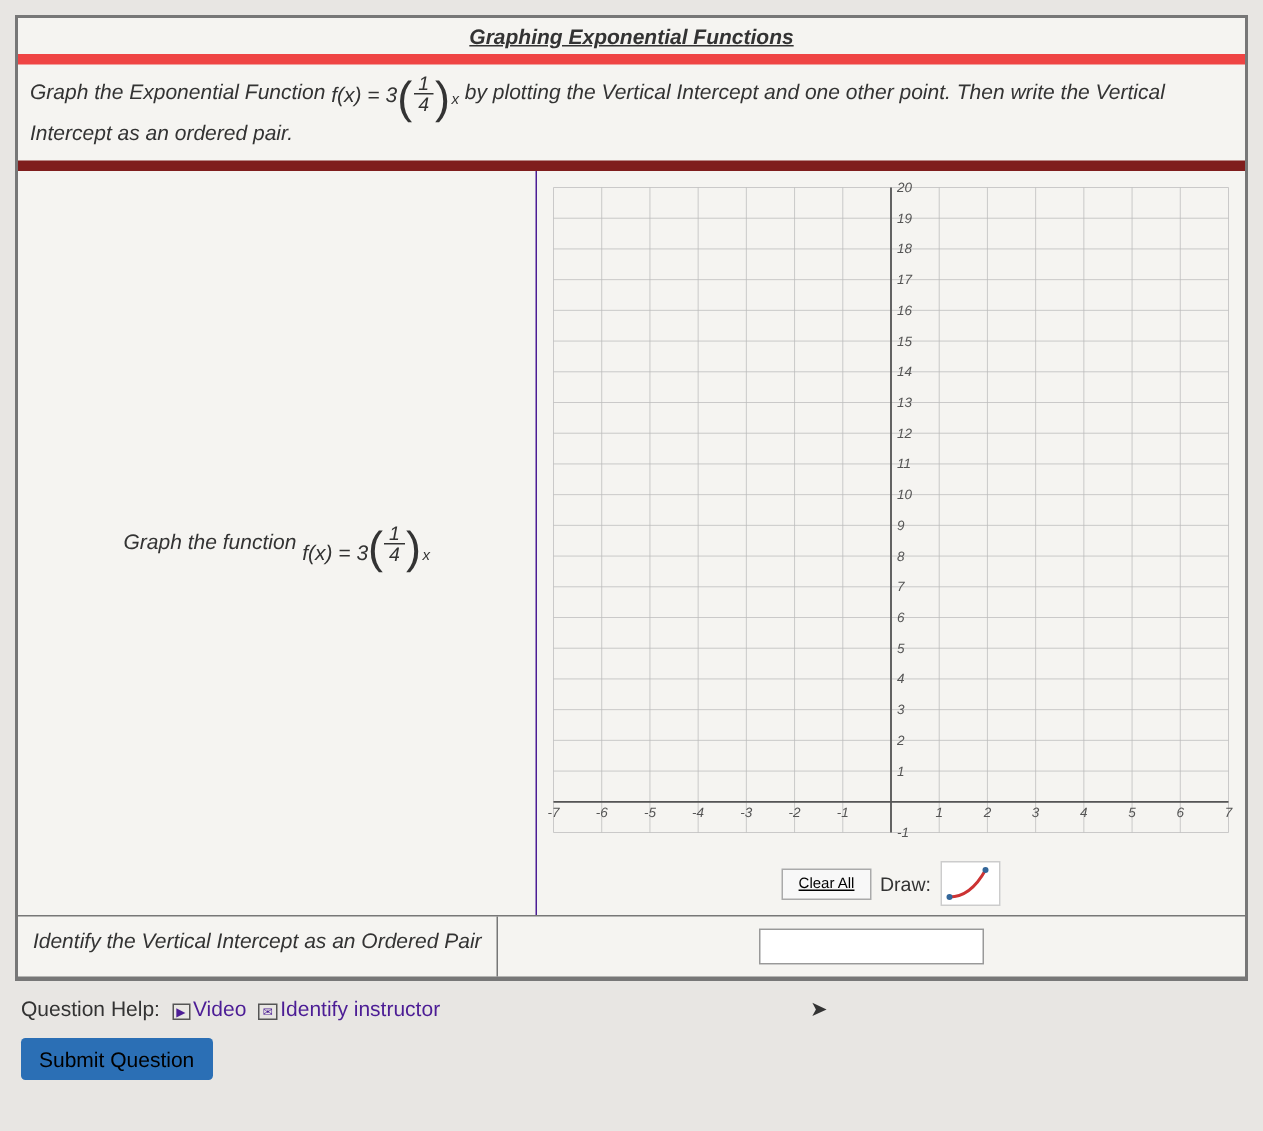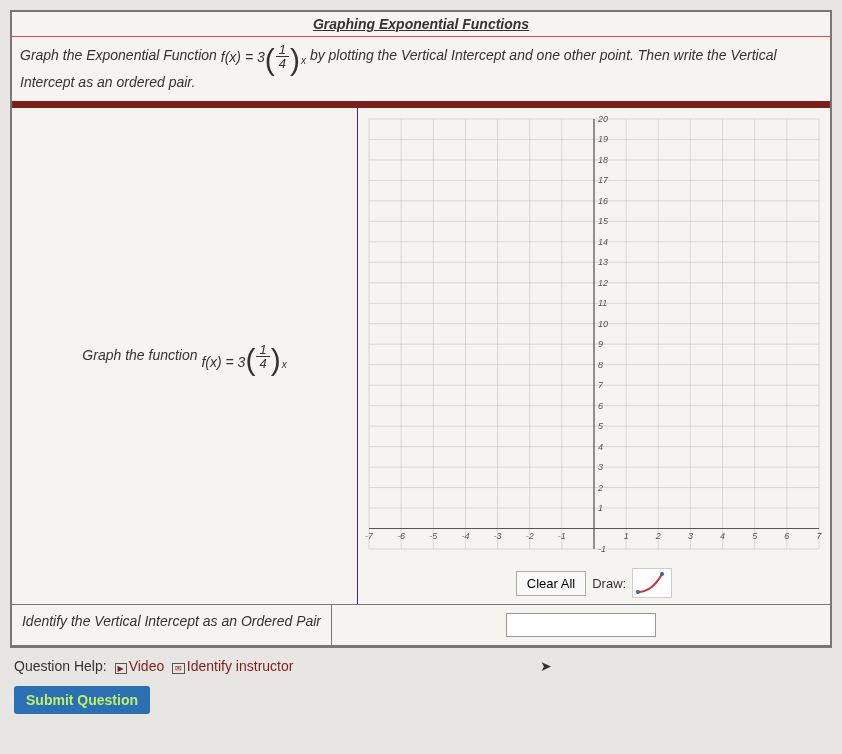--- a/index.html
+++ b/index.html
@@ -1,43 +1,43 @@
 <!DOCTYPE html>
 <html><head>
   <meta charset="utf-8">
   <style>
     * { box-sizing: border-box; margin: 0; padding: 0; }
     body { font-family: Arial, sans-serif; background: #e8e6e3; padding: 10px; font-size: 14px; color: #333; }
     .outer { border: 2px solid #777; background: #f5f4f1; width: 822px; }
-    .title-row { border-bottom: 1px solid #ef4444; text-align: center; padding: 4px; font-weight: bold; font-style: italic; }
+    .title-row { border-bottom: 7px solid #ef4444; text-align: center; padding: 4px; font-weight: bold; font-style: italic; }
     .title-row span { text-decoration: underline; }
     .instr-row { border-bottom: 7px solid #7f1d1d; padding: 6px 8px; font-style: italic; line-height: 1.8; }
     .math { font-style: italic; display: inline-flex; align-items: flex-end; vertical-align: middle; }
     .frac { display: inline-flex; flex-direction: column; align-items: center; font-size: 13px; line-height: 1; margin: 0 1px; }
     .frac .num { border-bottom: 1px solid #333; padding: 0 3px; }
     .frac .den { padding: 0 3px; }
     .paren { font-size: 30px; font-weight: normal; font-style: normal; line-height: 0.7; }
     .sup { font-size: 10px; vertical-align: super; margin-left: 1px; }
     .main-row { display: flex; border-bottom: 1px solid #777; }
     .left-cell { width: 350px; border-right: 1px solid #4c1d95; display: flex; align-items: center; justify-content: center; padding: 10px; font-style: italic; }
     .right-cell { flex: 1; padding: 6px; }
     .graph-area { position: relative; width: 460px; height: 450px; }
     .graph-area svg { width: 100%; height: 100%; }
     .below-graph { display: flex; align-items: center; justify-content: center; gap: 6px; margin-top: 4px; }
-    .btn { background: #f8f8f8; border: 1px solid #aaa; padding: 4px 10px; font-size: 13px; cursor: pointer; }
+    .btn { background: #f8f8f8; border: 1px solid #aaa; padding: 4px 10px; font-size: 10px; cursor: pointer; text-decoration: underline; }
     .draw-label { font-size: 13px; }
     .draw-icon { width: 40px; height: 30px; border: 1px solid #ccc; display: inline-flex; align-items: center; justify-content: center; cursor: pointer; background:#fff; }
     .vi-row { display: flex; border-bottom: 1px solid #777; }
     .vi-left { width: 320px; border-right: 1px solid #777; padding: 8px; text-align: center; font-style: italic; }
     .vi-right { flex: 1; display: flex; align-items: center; justify-content: center; padding: 8px; }
     .vi-right input { width: 150px; height: 24px; border: 1px solid #999; background: #fff; padding: 2px 4px; font-size: 13px; }
     .help-row { padding: 10px 4px 6px; font-size: 14px; }
-    .help-row a { color: #7f1d1d; text-decoration: none; margin-left: 4px; }
+    .help-row a { color: #4c1d95; text-decoration: none; margin-left: 4px; }
     .icon-box { border: 1px solid #555; font-size: 8px; padding: 0 2px; margin-right: 2px; display:inline-block; }
-    .submit-btn { background: #2b6fb5; color: #bef264; border: none; padding: 6px 12px; font-size: 14px; margin: 6px 4px 4px; border-radius: 3px; cursor: pointer; font-weight: bold; }
+    .submit-btn { background: #2b6fb5; color: #000000; border: none; padding: 6px 12px; font-size: 14px; margin: 6px 4px 4px; border-radius: 3px; cursor: pointer; }
     .gridline { stroke: #bbb; stroke-width: 0.5; }
     .axis { stroke: #555; stroke-width: 1.2; }
     .tick-label { font-size: 9px; fill: #555; font-style: italic; }
     .cursor { position: absolute; font-size: 14px; }
   </style>
 </head>
 <body>
 
 
 

